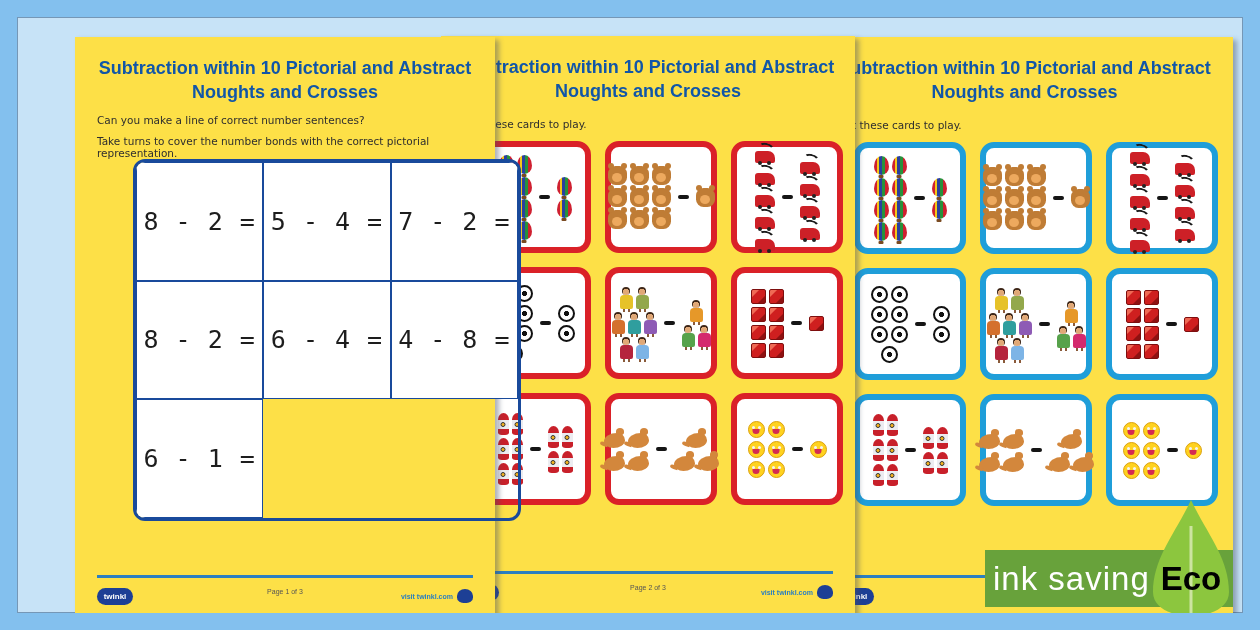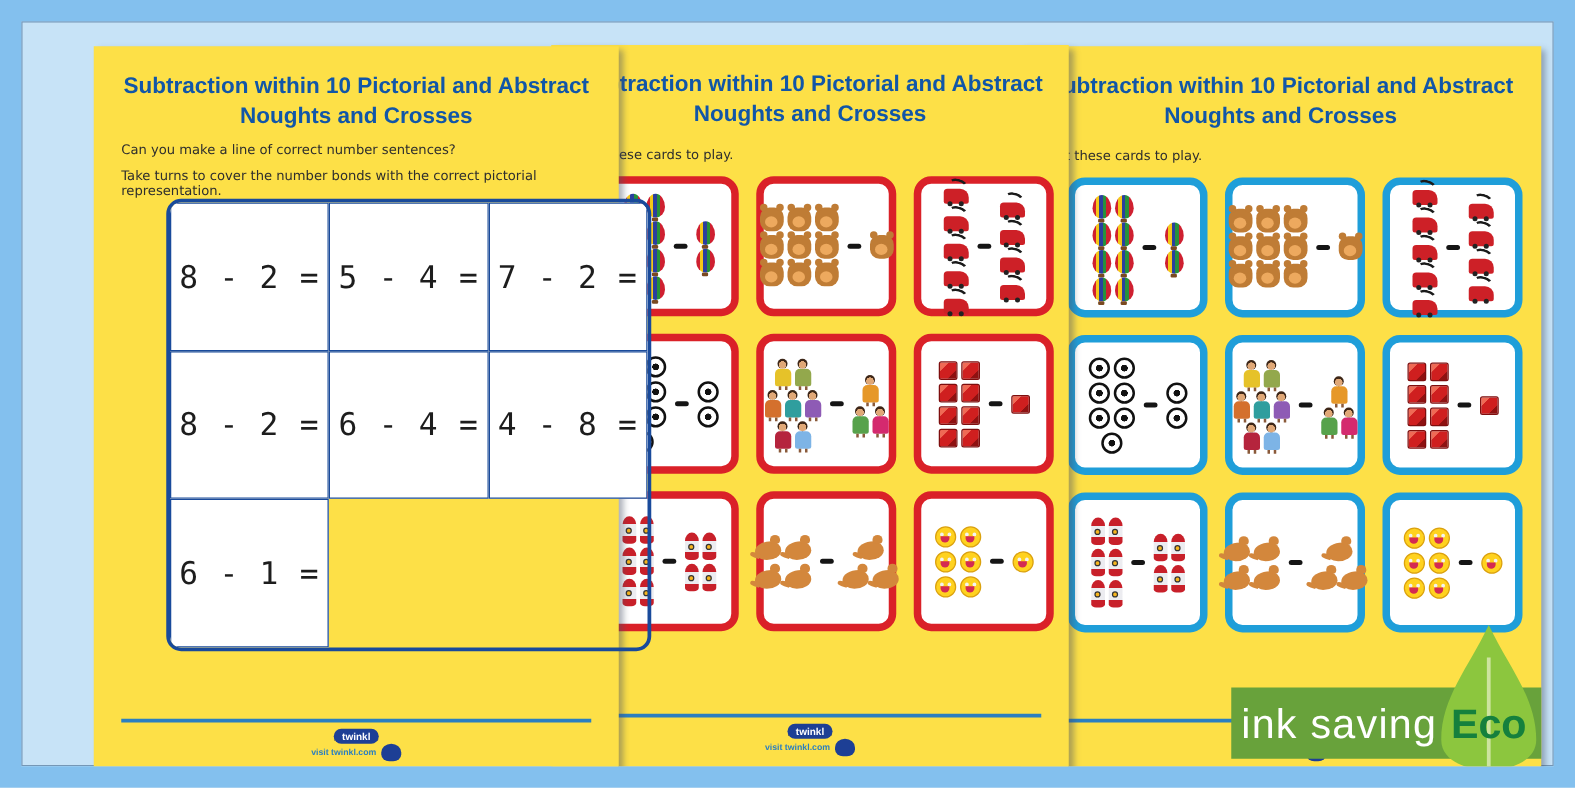--- a/index.html
+++ b/index.html
@@ -69,35 +69,35 @@
   .ic-dinosaur::after{content:"";position:absolute;left:-4px;bottom:2px;width:8px;height:4px;
     background:#d3873c;border-radius:50% 0 0 50%;transform:rotate(18deg);}
   .ic-emoji-face{width:17px;height:17px;border-radius:50%;background:#ffd21f;border:1px solid #dba10d;box-sizing:border-box;}
   .ic-emoji-face::before{content:"";position:absolute;top:4px;left:3px;width:3.5px;height:3.5px;border-radius:50%;
     background:#f3f3f3;box-shadow:6px 0 0 #f3f3f3;}
   .ic-emoji-face::after{content:"";position:absolute;bottom:2.5px;left:50%;transform:translateX(-50%);
     width:7px;height:5px;border-radius:0 0 7px 7px;background:#d42a52;}
 
   
   .footer{position:absolute;left:22px;right:22px;bottom:18px;height:26px;border-top:3px solid #2b7fc0;
-          padding-top:5px;display:flex;align-items:center;justify-content:space-between;flex-direction:column;}
+          padding-top:5px;display:flex;align-items:center;justify-content:space-between;}
   .page-label{position:absolute;left:0;right:0;top:10px;text-align:center;font-size:7px;color:#555;}
   .brand-logo{width:36px;height:17px;background:#1d3f95;border-radius:9px;color:#fff;font-size:8px;
               display:flex;align-items:center;justify-content:center;font-weight:700;z-index:1;}
   .site-group{display:flex;align-items:center;gap:4px;z-index:1;}
   .site-label{font-size:7px;color:#2b7fc0;font-weight:700;}
   .site-logo{width:16px;height:14px;background:#1d3f95;border-radius:50% 50% 40% 40%;}
 
   
   #eco-banner{position:absolute;left:968px;top:533px;width:248px;height:57px;background:#68a23b;
               z-index:5;display:flex;align-items:center;}
   #ink-saving-label{color:#fff;font-size:33px;padding-left:8px;letter-spacing:1px;}
   #eco-leaf{position:absolute;left:1128px;top:483px;width:92px;height:147px;z-index:6;}
   #eco-text{position:absolute;left:1128px;top:533px;width:92px;height:57px;z-index:7;
-            display:flex;align-items:center;justify-content:center;color:#15803d;font-weight:700;font-size:33px;}
+            display:flex;align-items:center;justify-content:center;color:#000000;font-weight:700;font-size:33px;}
 </style>
 </head>
 <body>
 
 <div id="stage">
 
   <div class="page" id="blue-cards-page">
     <div class="page-title">Subtraction within 10 Pictorial and Abstract Noughts and Crosses</div>
     <div class="instr cut">Cut these cards to play.</div>
     <div class="cards-grid" id="blue-cards-grid" style="--card-border: #1f9ed9;">

